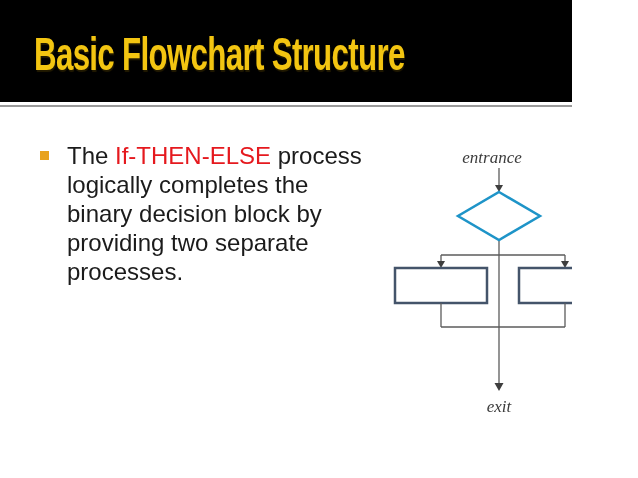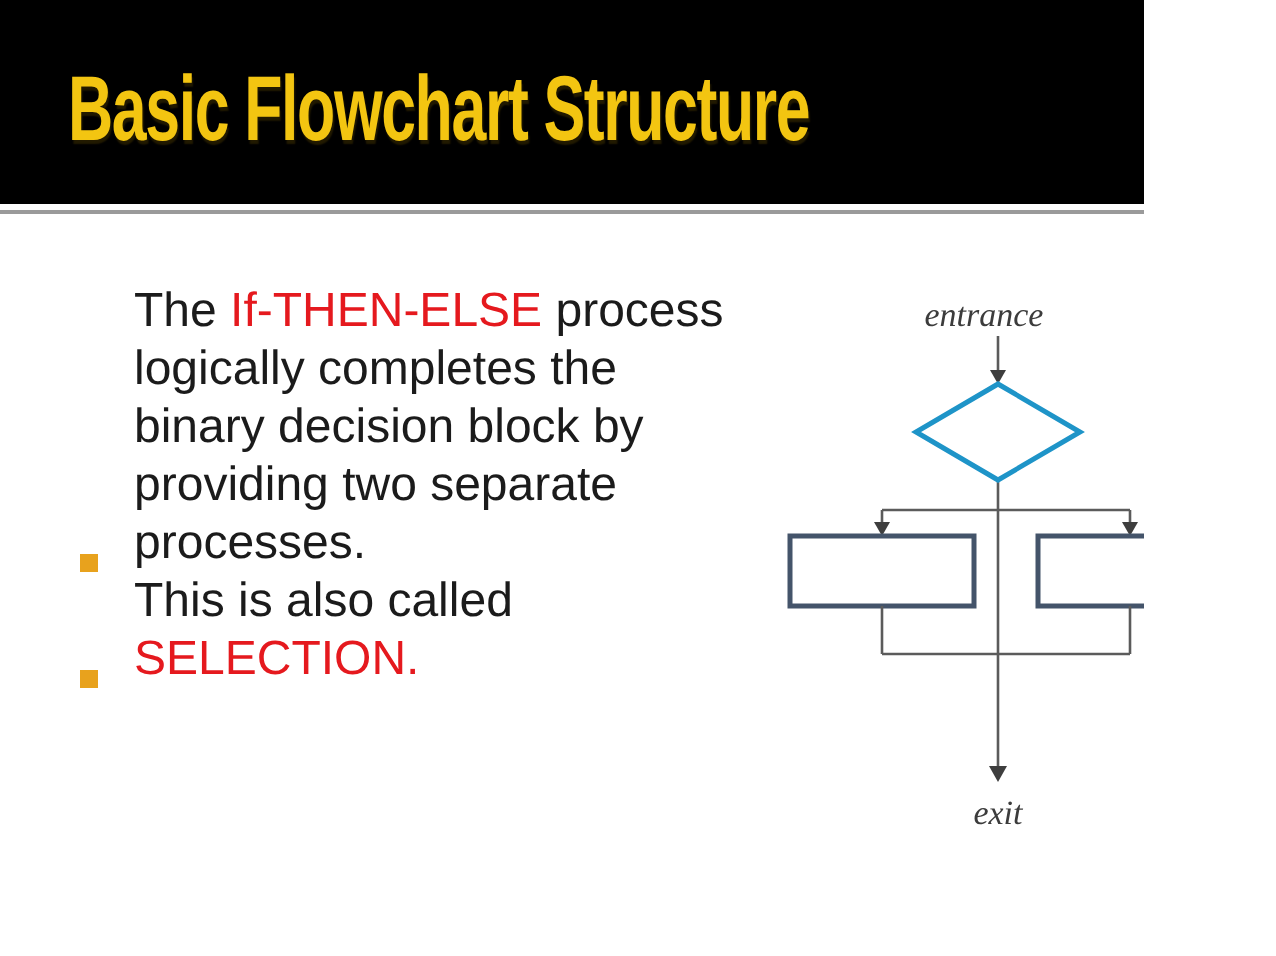--- a/index.html
+++ b/index.html
@@ -46,21 +46,21 @@
   }
 
   
   .bullets {
     position: absolute;
     left: 40px; top: 141px;
     width: 345px;
   }
   .bullet-item {
     display: flex;
-    align-items: flex-end;
+    align-items: flex-start;
   }
   .bullet-marker {
     flex: 0 0 9px;
     width: 9px; height: 9px;
     margin-top: 10px;
     margin-right: 18px;
     background: #E8A21D;
   }
   .bullet-text {
     width: 312px;
@@ -97,26 +97,20 @@
   <div class="bullets">
 
     <div class="bullet-item">
       <div class="bullet-marker"></div>
       <div class="bullet-text">
         <span>The </span><span class="run-red">If-THEN-ELSE</span><span> process logically completes the binary decision block by providing two separate processes.</span>
       </div>
     </div>
 
 
-    <div class="bullet-item">
-      <div class="bullet-marker"></div>
-      <div class="bullet-text">
-        <span>This is also called </span><span class="run-red">SELECTION.</span>
-      </div>
-    </div>
 
   </div>
 
   <svg class="diagram" viewBox="0 0 250 285" width="250" height="285" xmlns="http://www.w3.org/2000/svg">
 
     <text class="flow-label" x="112" y="23" text-anchor="middle">entrance</text>
 
     <line x1="119" y1="28" x2="119" y2="45.5" stroke="#5B5B5B" stroke-width="1.3"></line>
     <polygon points="115,45 123,45 119,52" fill="#3e3e3e"></polygon>
 

